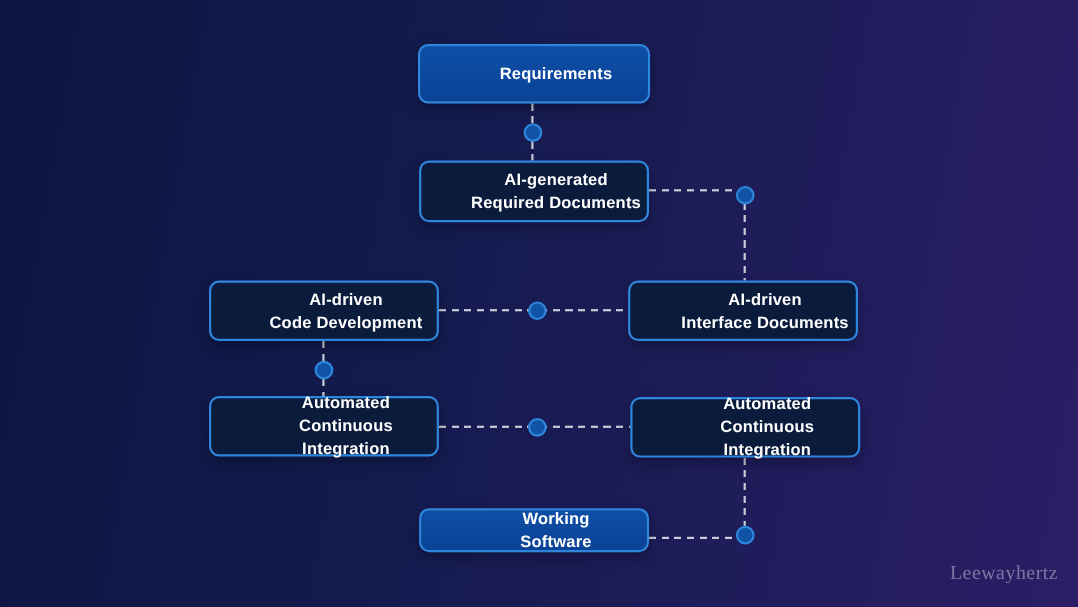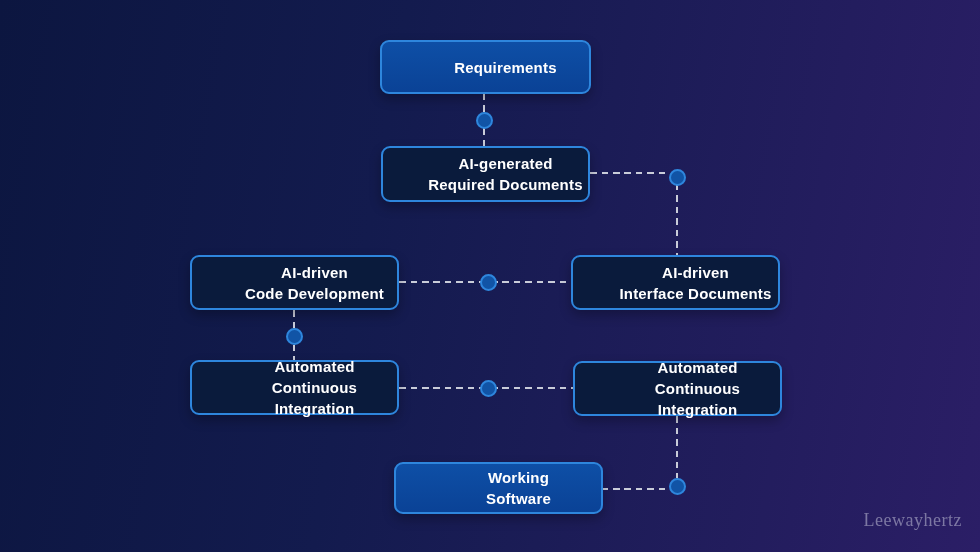--- a/index.html
+++ b/index.html
@@ -68,21 +68,21 @@
     letter-spacing: 0.5px;
   }
 
   
   #node-requirements      { left: 380px; top: 40px;  width: 211px; height: 54px; }
   #node-ai-generated      { left: 381px; top: 146px; width: 209px; height: 56px; }
   #node-code-development  { left: 190px; top: 255px; width: 209px; height: 55px; }
   #node-interface-docs    { left: 571px; top: 255px; width: 209px; height: 55px; }
   #node-aci-left          { left: 190px; top: 360px; width: 209px; height: 55px; }
   #node-aci-right         { left: 573px; top: 361px; width: 209px; height: 55px; }
-  #node-working-software  { left: 381px; top: 462px; width: 209px; height: 52px; margin-left: 13px; }
+  #node-working-software  { left: 381px; top: 462px; width: 209px; height: 40px; }
 
   
   #line-req-to-aigen          { left: 483px; top: 94px;  height: 52px; }
   #line-aigen-right           { left: 590px; top: 172px; width: 80px; }
   #line-aigen-down            { left: 676px; top: 184px; height: 71px; }
   #line-codedev-to-interface  { left: 399px; top: 281px; width: 172px; }
   #line-codedev-to-aci        { left: 293px; top: 310px; height: 50px; }
   #line-aci-to-aci            { left: 399px; top: 387px; width: 174px; }
   #line-aciright-down         { left: 676px; top: 416px; height: 62px; }
   #line-working-right         { left: 590px; top: 488px; width: 80px; }

